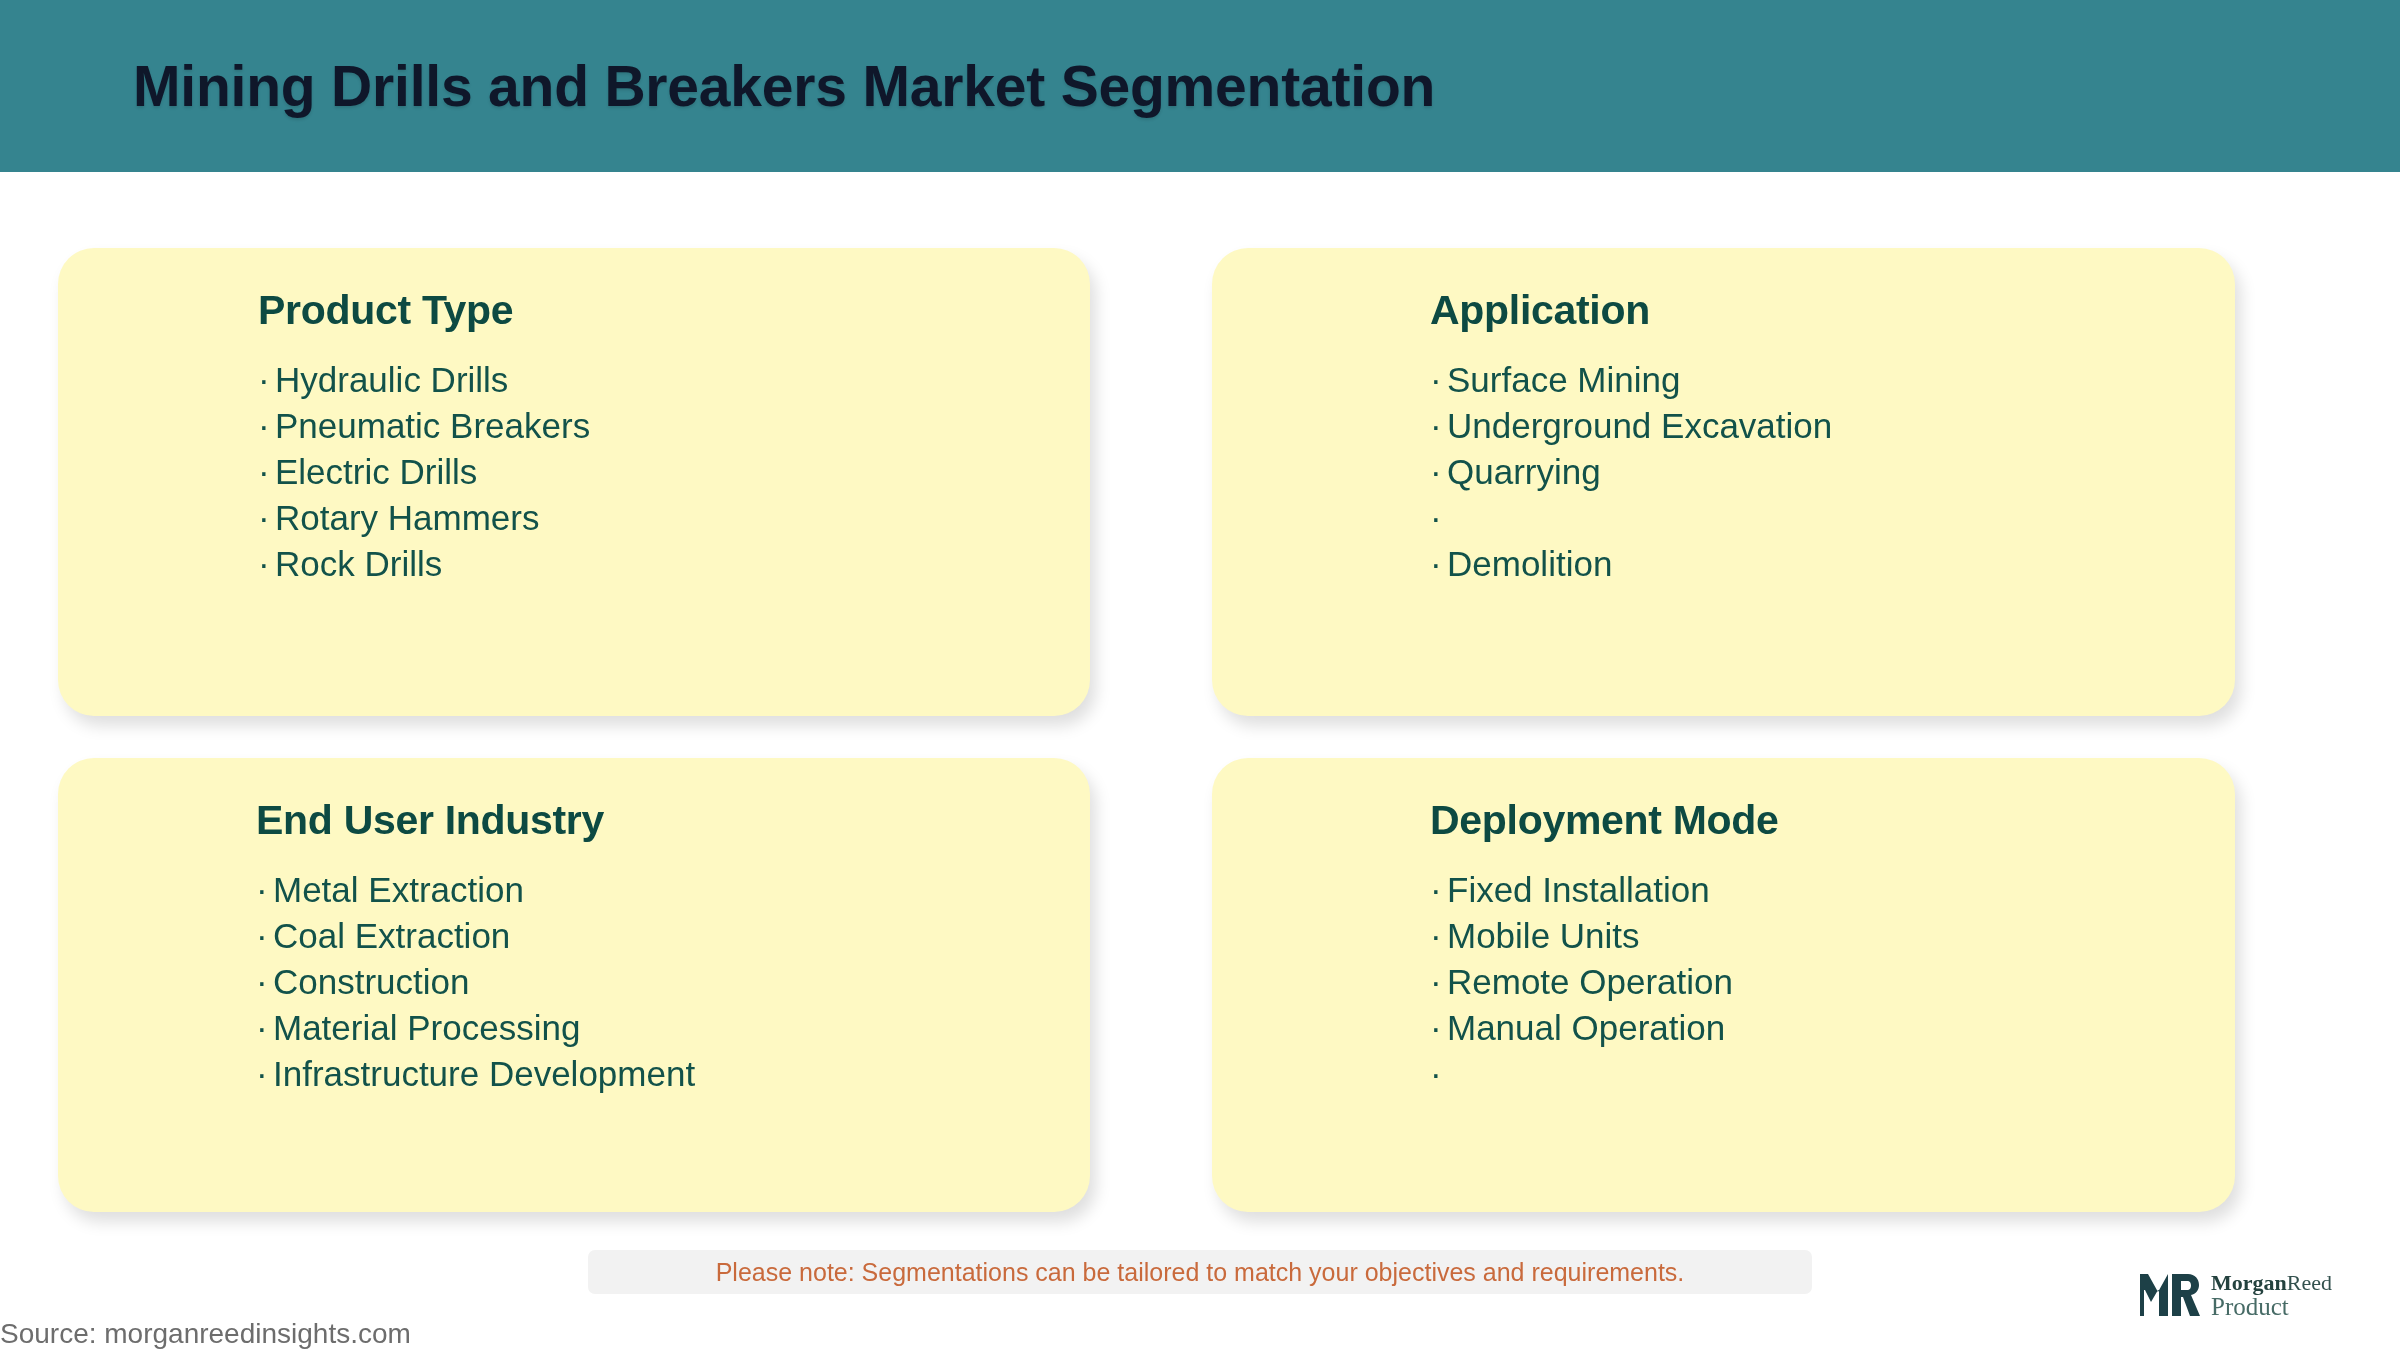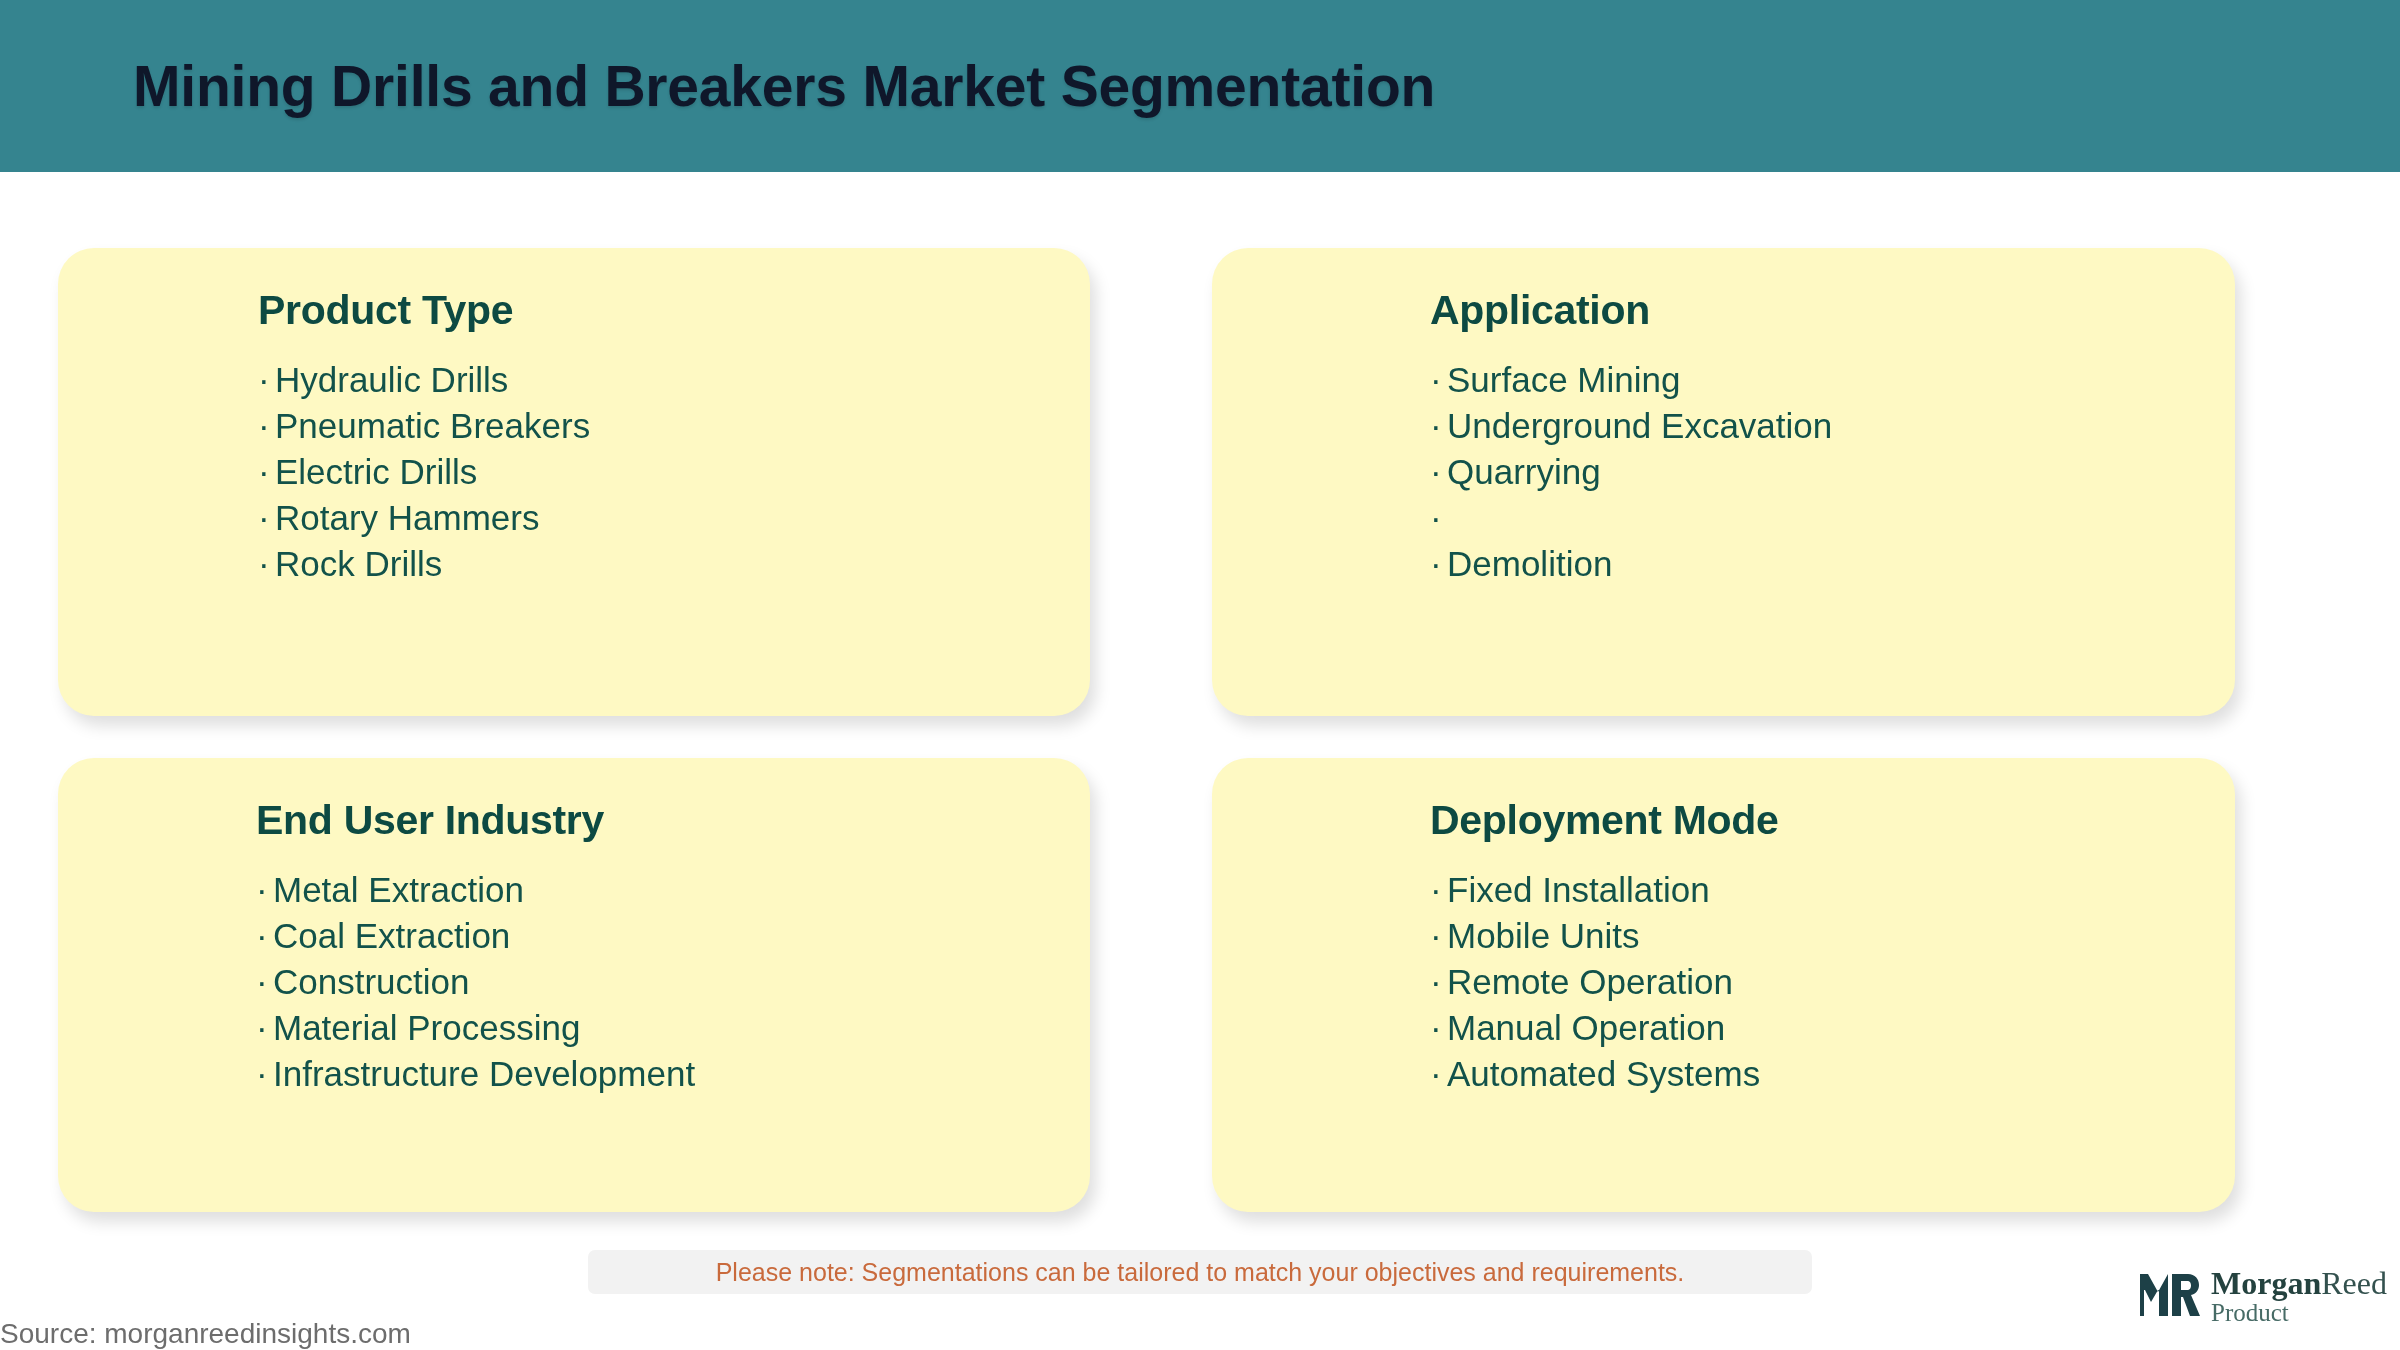--- a/index.html
+++ b/index.html
@@ -160,21 +160,21 @@
   }
   .logo-mark { flex: 0 0 auto; }
   .logo-words {
     display: flex;
     flex-direction: column;
     justify-content: center;
     line-height: 1.02;
   }
   .logo-line1 {
     font-family: "Liberation Serif", serif;
-    font-size: 32px;
+    font-size: 22px;
     font-weight: bold;
     color: #24423f;
     white-space: nowrap;
   }
   .logo-line1 .reed { font-weight: normal; color: #33514e; }
   .logo-line2 {
     font-family: "Liberation Serif", serif;
     font-size: 25px;
     color: #476b66;
     white-space: nowrap;
@@ -289,21 +289,20 @@
           <li>
               <span class="bullet-dot">·</span>
               <span class="li-text">Remote Operation</span>
             </li>
           <li>
               <span class="bullet-dot">·</span>
               <span class="li-text">Manual Operation</span>
             </li>
           <li>
               <span class="bullet-dot">·</span>
-              <span class="li-text">Automated Systems</span>
             </li>
         </ul>
       </div>
     </div>
 
   </div>
 
   <div class="note-box">
     <span class="note-text">Please note: Segmentations can be tailored to match your objectives and requirements.</span>
   </div>

